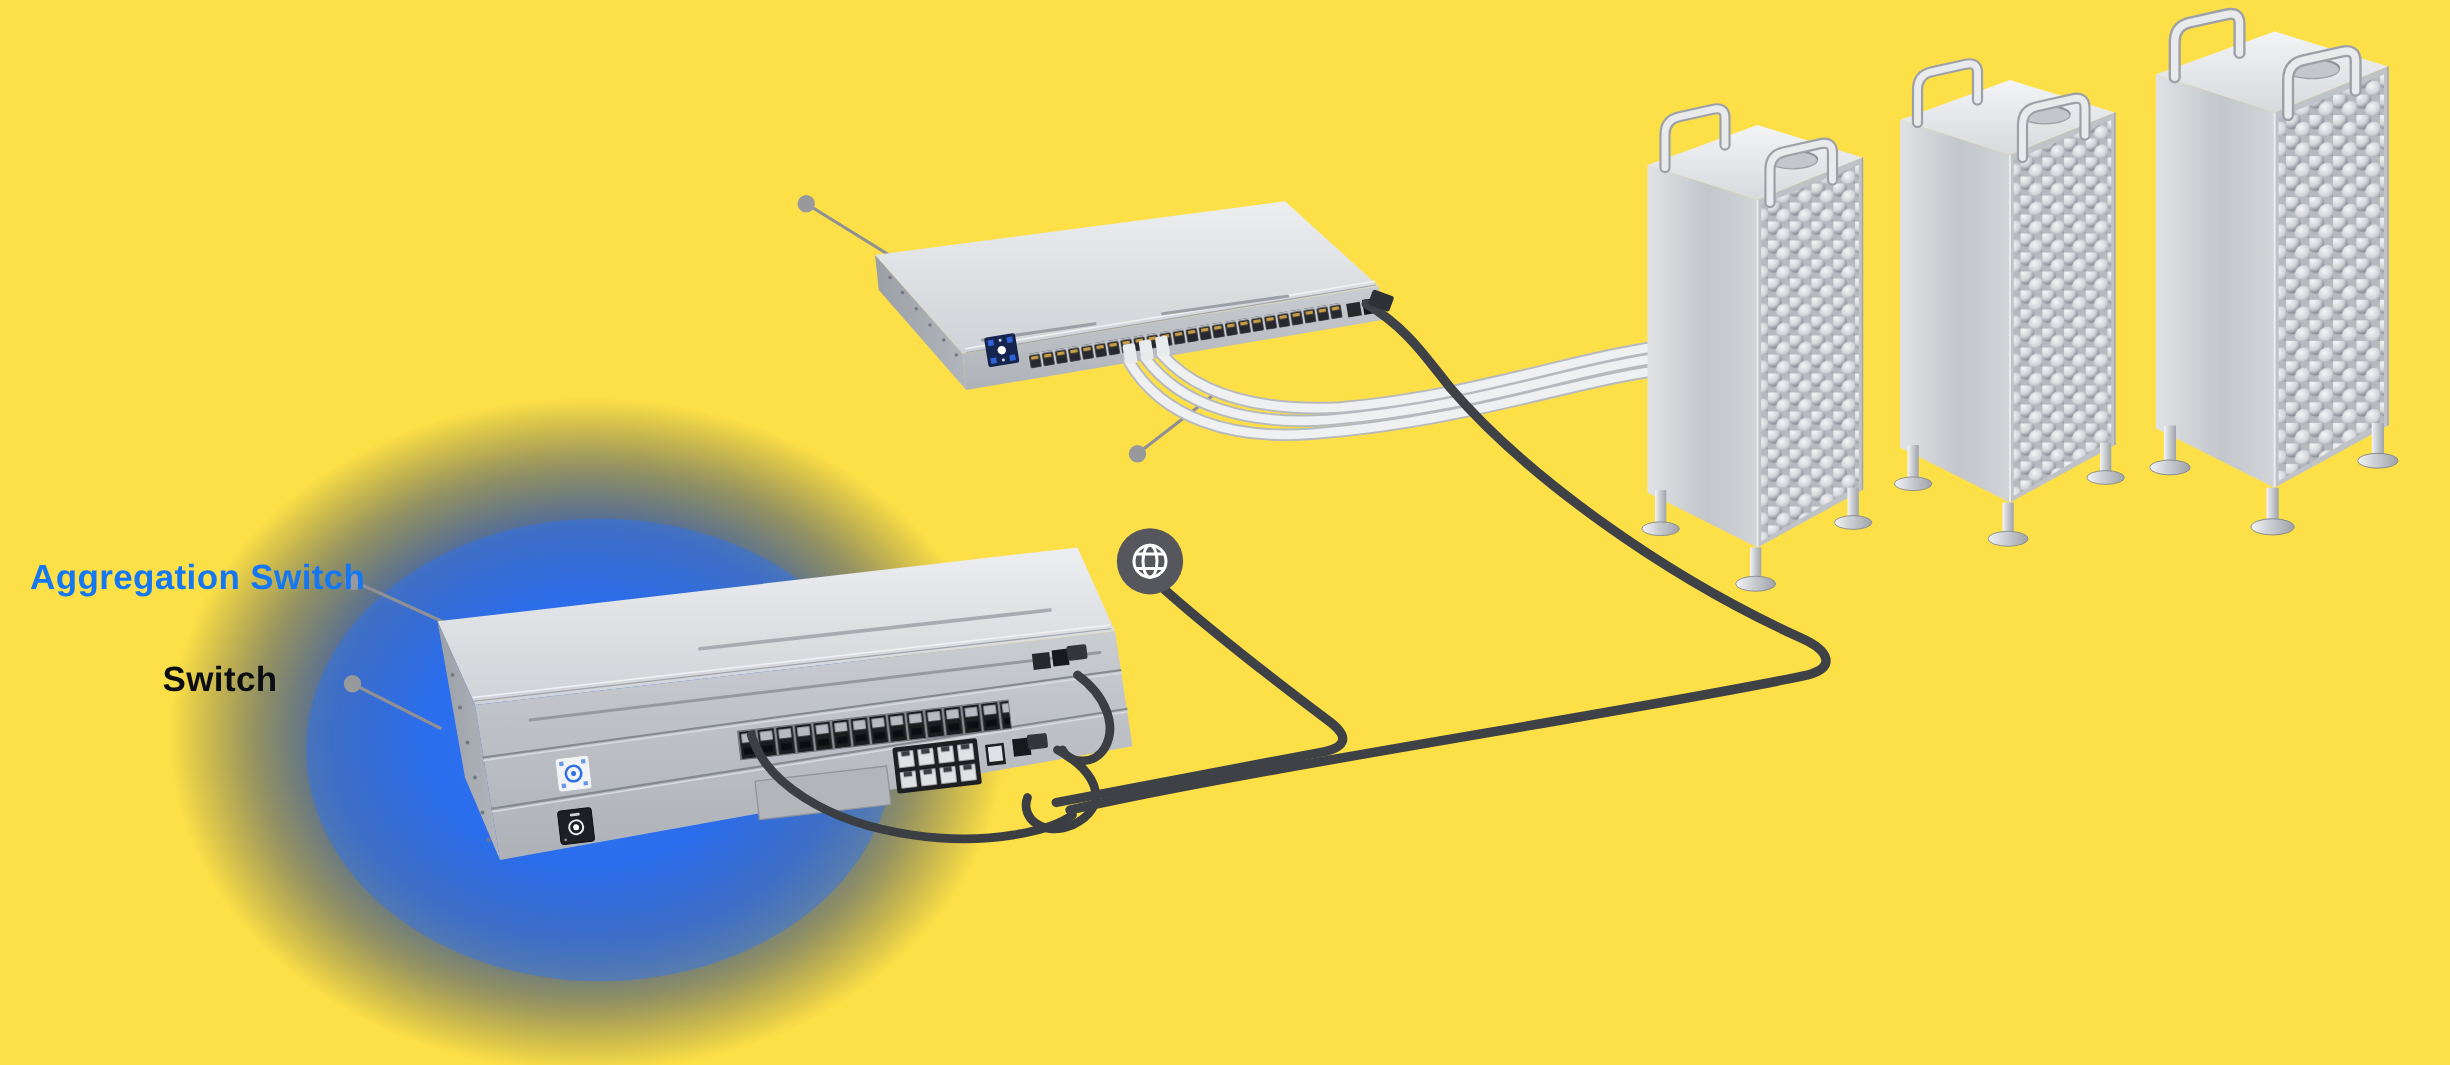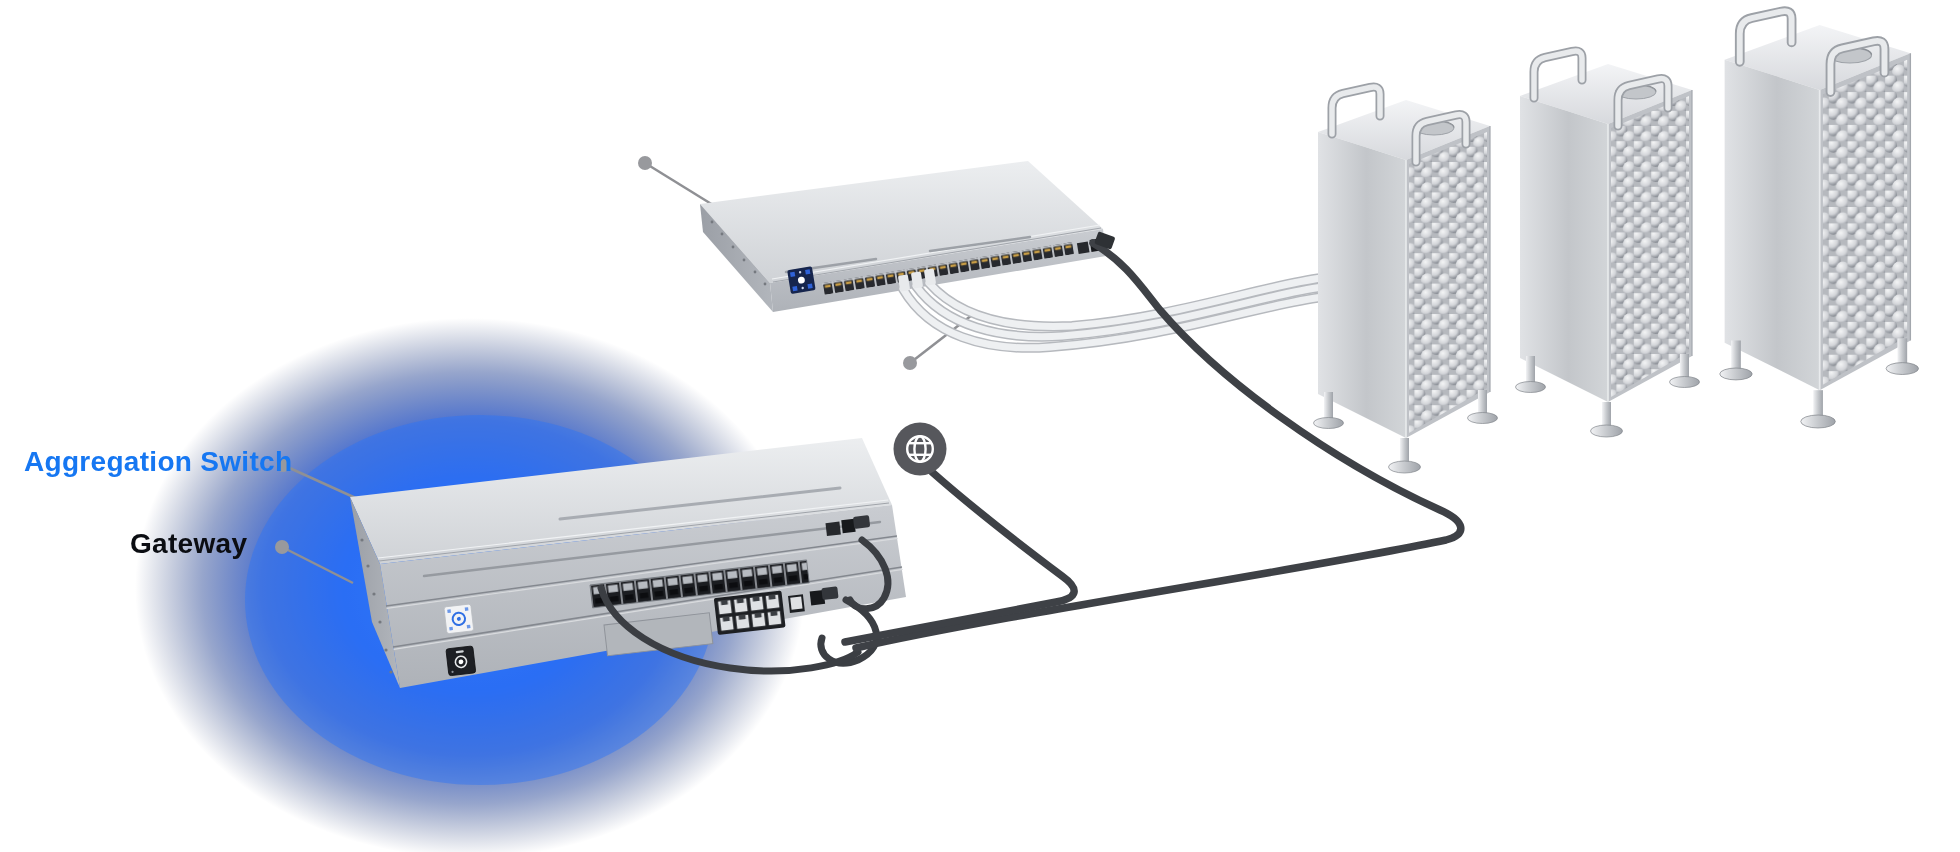--- a/index.html
+++ b/index.html
@@ -1,16 +1,16 @@
 <!DOCTYPE html>
 <html><head>
 <meta charset="utf-8">
 <style>
   html,body{margin:0;padding:0;background:#000;}
-  .stage{position:relative;width:1960px;height:852px;background:#ffffff;overflow:hidden;
+  .stage{position:relative;width:1960px;height:852px;background:#fde047;overflow:hidden;
          font-family:"Liberation Sans",sans-serif;}
   .scene{position:absolute;inset:0;}
   .lbl{position:absolute;font-weight:bold;font-size:28px;letter-spacing:.3px;white-space:nowrap;}
   .lbl-agg{left:24px;top:446px;color:#1677F2;}
   .lbl-gw{left:130px;top:528px;color:#0B0D12;}
 </style>
 </head>
 <body>
 
 <div class="stage">
@@ -259,14 +259,14 @@
   </g>
 
   <g>
     <use href="#towerDef" transform="translate(1310,86)"></use>
     <use href="#towerDef" transform="translate(1512,50)"></use>
     <use href="#towerDef" transform="translate(1716,10) scale(1.08)"></use>
   </g>
 </svg>
 
 <div class="lbl lbl-agg">Aggregation Switch</div>
-<div class="lbl lbl-gw">Gateway</div>
+<div class="lbl lbl-gw">Switch</div>
 </div>
 
 </body></html>

